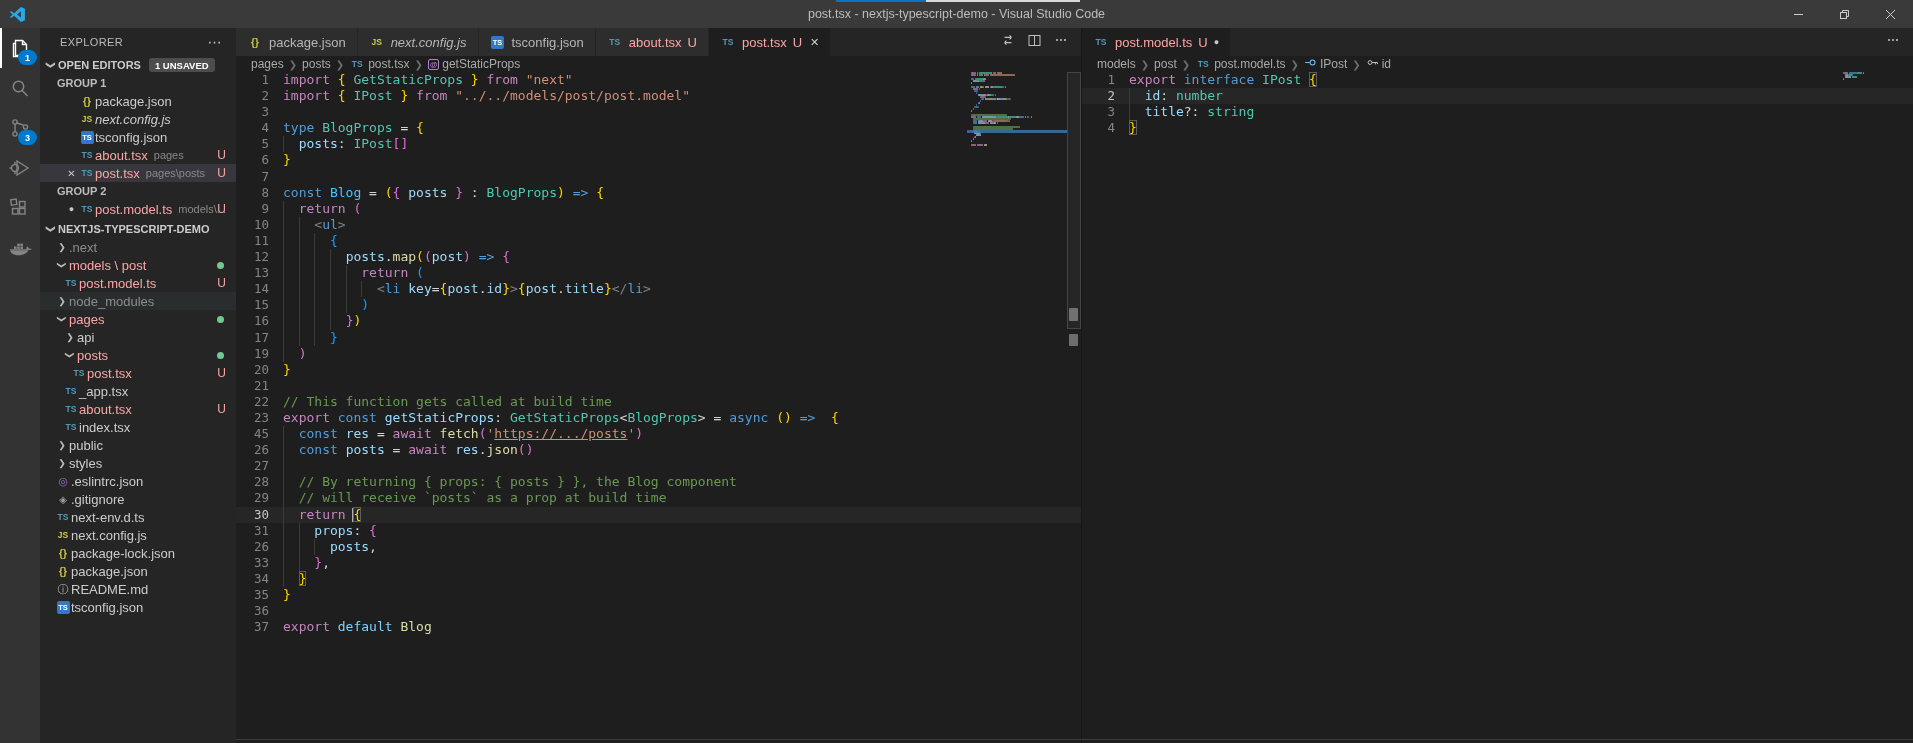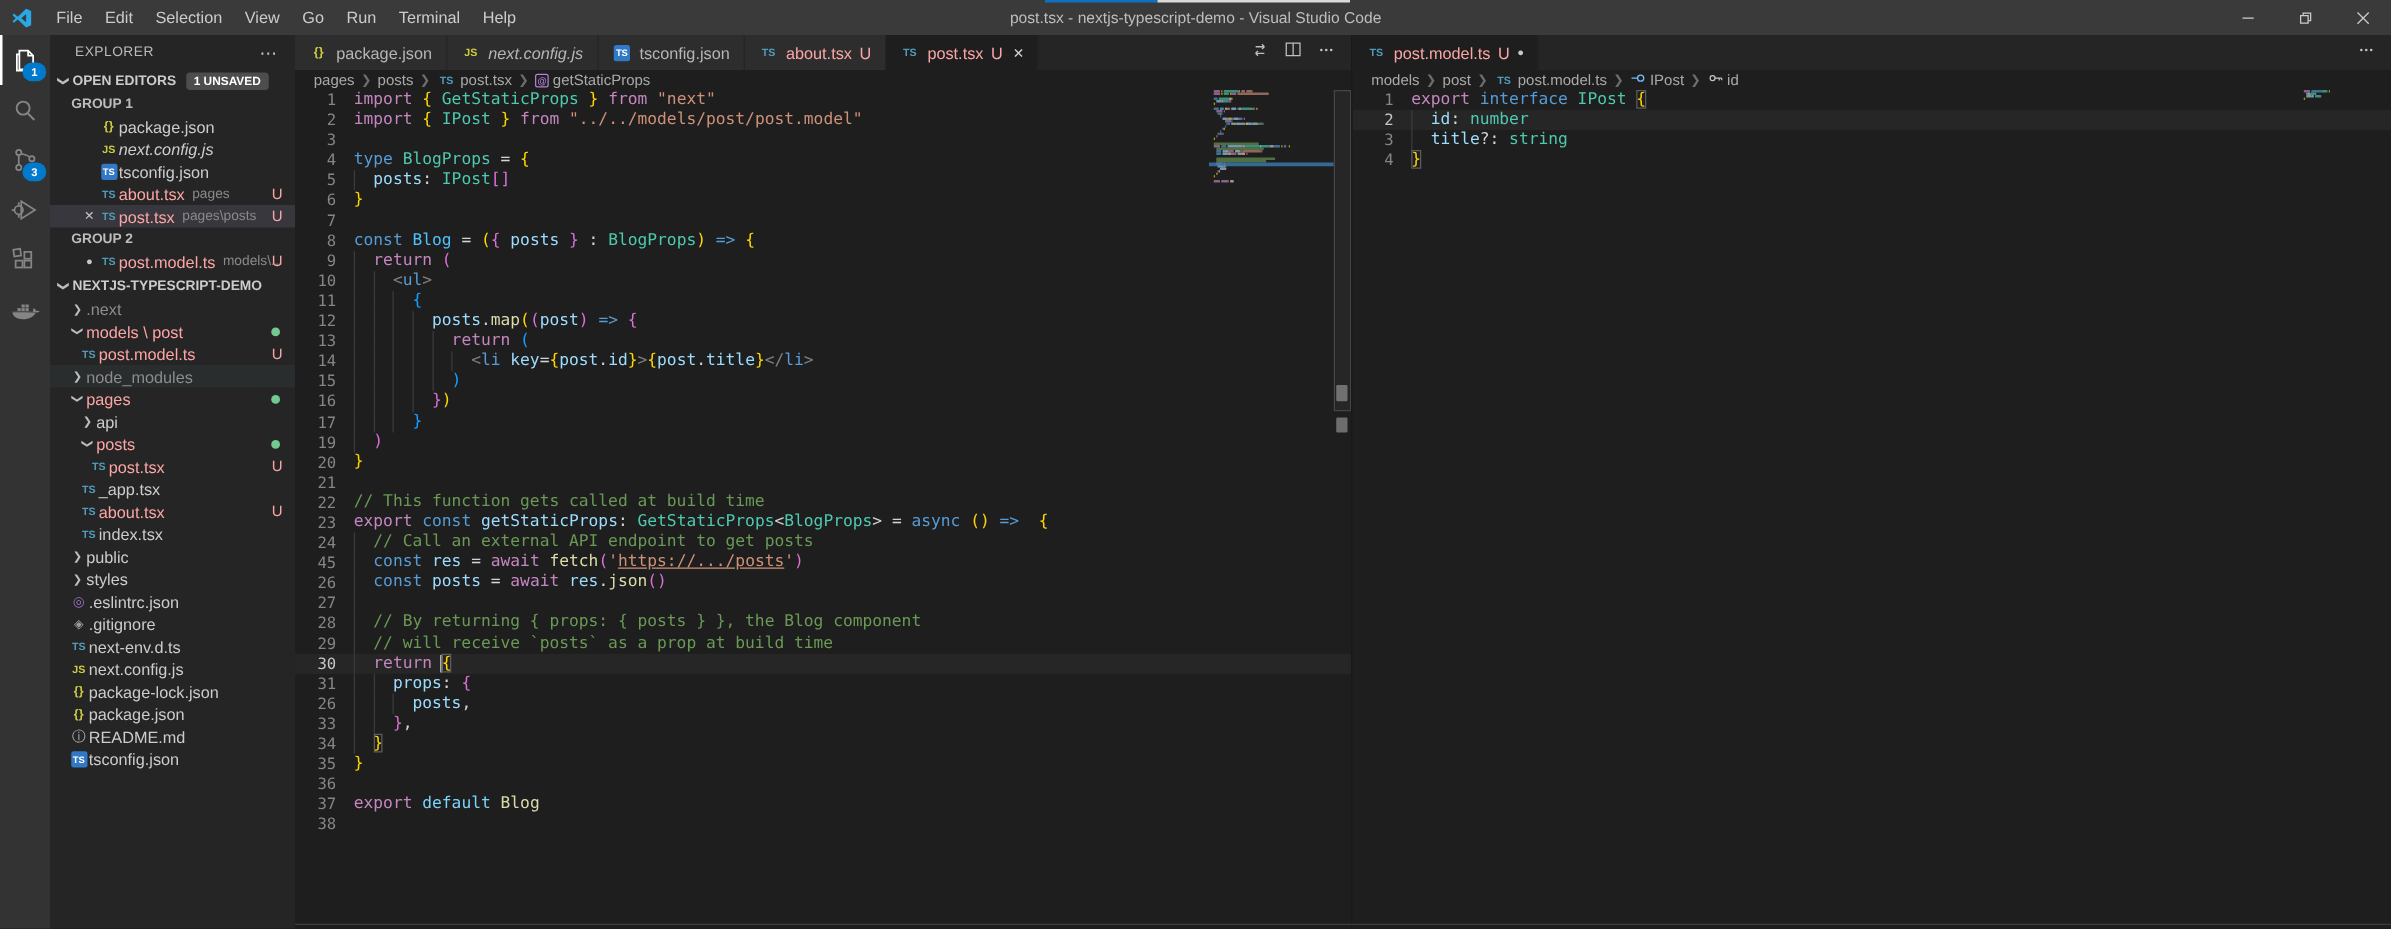--- a/index.html
+++ b/index.html
@@ -84,30 +84,20 @@
   .sbsq{position:absolute;left:2px;width:9px;background:rgba(175,175,175,.55);border-radius:1px}
   .bottomline{position:absolute;left:0;right:0;bottom:3px;height:1px;background:#3e3e3e;z-index:4}
 </style>
 </head>
 <body>
 
 <div class="titlebar">
   <svg class="logo" viewBox="0 0 16 16">
     <path fill="#29A8E6" d="M11.2 0.9 15 2.6v10.8l-3.8 1.7-6.3-6L2 11.4 0.9 10.3 3.4 8 0.9 5.7 2 4.6l2.9 2.3 6.3-6zM11.2 4.9 7.6 8l3.6 3.1V4.9z"></path>
   </svg>
-  <div class="menus">
-      <div class="menu">File</div>
-      <div class="menu">Edit</div>
-      <div class="menu">Selection</div>
-      <div class="menu">View</div>
-      <div class="menu">Go</div>
-      <div class="menu">Run</div>
-      <div class="menu">Terminal</div>
-      <div class="menu">Help</div>
-    </div>
   <div class="wtitle">post.tsx - nextjs-typescript-demo - Visual Studio Code</div>
   <div class="wctrls">
     <div class="wbtn">
       <svg width="11" height="11" viewBox="0 0 11 11">
           <line x1="1" y1="5.5" x2="10" y2="5.5" stroke="currentColor" stroke-width="1"></line>
         </svg>
     </div>
     <div class="wbtn">
       <svg width="11" height="11" viewBox="0 0 11 11" fill="none" stroke="currentColor" stroke-width="1">
           <rect x="1.5" y="3.5" width="6" height="6"></rect>
@@ -476,24 +466,20 @@
           </div>
           <div class="cline">
             <div class="ln">22</div>
             <div class="lc"><span class="tok" style="color: rgb(106, 153, 85);">// This function gets called at build time</span></div>
           </div>
           <div class="cline">
             <div class="ln">23</div>
             <div class="lc"><span class="tok" style="color: rgb(197, 134, 192);">export</span><span class="tok" style="color: rgb(212, 212, 212);"> </span><span class="tok" style="color: rgb(86, 156, 214);">const</span><span class="tok" style="color: rgb(212, 212, 212);"> </span><span class="tok" style="color: rgb(156, 220, 254);">getStaticProps</span><span class="tok" style="color: rgb(212, 212, 212);">: </span><span class="tok" style="color: rgb(78, 201, 176);">GetStaticProps</span><span class="tok" style="color: rgb(212, 212, 212);">&lt;</span><span class="tok" style="color: rgb(78, 201, 176);">BlogProps</span><span class="tok" style="color: rgb(212, 212, 212);">&gt; = </span><span class="tok" style="color: rgb(86, 156, 214);">async</span><span class="tok" style="color: rgb(212, 212, 212);"> </span><span class="tok" style="color: rgb(255, 215, 0);">()</span><span class="tok" style="color: rgb(212, 212, 212);"> </span><span class="tok" style="color: rgb(86, 156, 214);">=&gt;</span><span class="tok" style="color: rgb(212, 212, 212);">  </span><span class="tok" style="color: rgb(255, 215, 0);">{</span></div>
           </div>
           <div class="cline">
-            <div class="ln">24</div>
-            <div class="lc"><span class="guide" style="left: 0ch;"></span><span class="tok" style="color: rgb(212, 212, 212);">  </span><span class="tok" style="color: rgb(106, 153, 85);">// Call an external API endpoint to get posts</span></div>
-          </div>
-          <div class="cline">
             <div class="ln">45</div>
             <div class="lc"><span class="guide" style="left: 0ch;"></span><span class="tok" style="color: rgb(212, 212, 212);">  </span><span class="tok" style="color: rgb(86, 156, 214);">const</span><span class="tok" style="color: rgb(212, 212, 212);"> </span><span class="tok" style="color: rgb(156, 220, 254);">res</span><span class="tok" style="color: rgb(212, 212, 212);"> = </span><span class="tok" style="color: rgb(197, 134, 192);">await</span><span class="tok" style="color: rgb(212, 212, 212);"> </span><span class="tok" style="color: rgb(220, 220, 170);">fetch</span><span class="tok" style="color: rgb(218, 112, 214);">(</span><span class="tok" style="color: rgb(206, 145, 120);">'</span><span class="tok lnk" style="color: rgb(206, 145, 120);">https://.../posts</span><span class="tok" style="color: rgb(206, 145, 120);">'</span><span class="tok" style="color: rgb(218, 112, 214);">)</span></div>
           </div>
           <div class="cline">
             <div class="ln">26</div>
             <div class="lc"><span class="guide" style="left: 0ch;"></span><span class="tok" style="color: rgb(212, 212, 212);">  </span><span class="tok" style="color: rgb(86, 156, 214);">const</span><span class="tok" style="color: rgb(212, 212, 212);"> </span><span class="tok" style="color: rgb(156, 220, 254);">posts</span><span class="tok" style="color: rgb(212, 212, 212);"> = </span><span class="tok" style="color: rgb(197, 134, 192);">await</span><span class="tok" style="color: rgb(212, 212, 212);"> </span><span class="tok" style="color: rgb(156, 220, 254);">res</span><span class="tok" style="color: rgb(212, 212, 212);">.</span><span class="tok" style="color: rgb(220, 220, 170);">json</span><span class="tok" style="color: rgb(218, 112, 214);">()</span></div>
           </div>
           <div class="cline">
             <div class="ln">27</div>
             <div class="lc"><span class="guide" style="left: 0ch;"></span></div>
@@ -530,24 +516,20 @@
             <div class="ln">35</div>
             <div class="lc"><span class="tok" style="color: rgb(255, 215, 0);">}</span></div>
           </div>
           <div class="cline">
             <div class="ln">36</div>
             <div class="lc"></div>
           </div>
           <div class="cline">
             <div class="ln">37</div>
             <div class="lc"><span class="tok" style="color: rgb(197, 134, 192);">export</span><span class="tok" style="color: rgb(212, 212, 212);"> </span><span class="tok" style="color: #7dd3fc;">default</span><span class="tok" style="color: rgb(212, 212, 212);"> </span><span class="tok" style="color: rgb(220, 220, 170);">Blog</span></div>
-          </div>
-          <div class="cline">
-            <div class="ln">38</div>
-            <div class="lc"></div>
           </div>
           <div class="minimap" style="width: 100px; height: 82px;">
             <span class="mbar" style="left: 4px; top: 0px; width: 5.1px; background: rgb(197, 134, 192); opacity: 0.65;"></span>
             <span class="mbar" style="left: 9.95px; top: 0px; width: 1px; background: rgb(255, 215, 0); opacity: 0.65;"></span>
             <span class="mbar" style="left: 11.65px; top: 0px; width: 11.9px; background: rgb(78, 201, 176); opacity: 0.65;"></span>
             <span class="mbar" style="left: 24.4px; top: 0px; width: 1px; background: rgb(255, 215, 0); opacity: 0.65;"></span>
             <span class="mbar" style="left: 26.1px; top: 0px; width: 3.4px; background: rgb(197, 134, 192); opacity: 0.65;"></span>
             <span class="mbar" style="left: 30.35px; top: 0px; width: 5.1px; background: rgb(206, 145, 120); opacity: 0.65;"></span>
             <span class="mbar" style="left: 4px; top: 2px; width: 5.1px; background: rgb(197, 134, 192); opacity: 0.65;"></span>
             <span class="mbar" style="left: 9.95px; top: 2px; width: 1px; background: rgb(255, 215, 0); opacity: 0.65;"></span>

